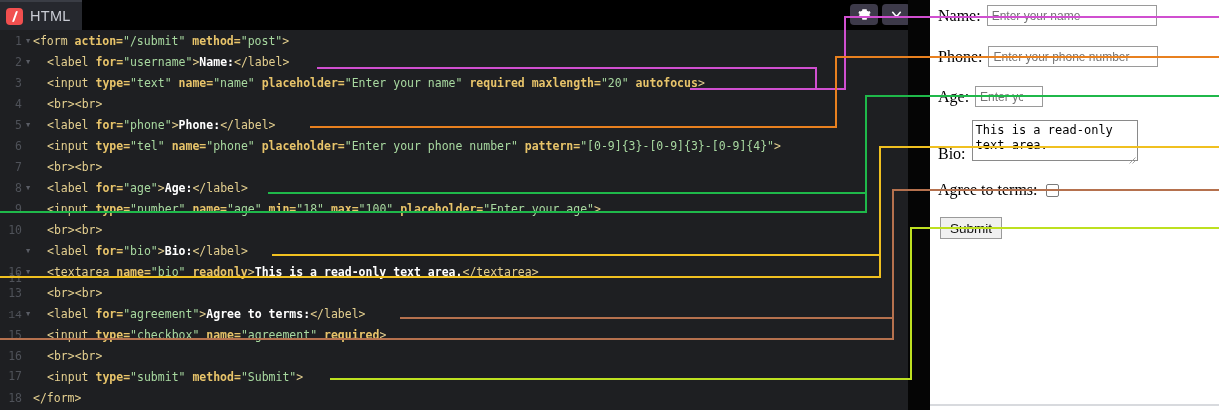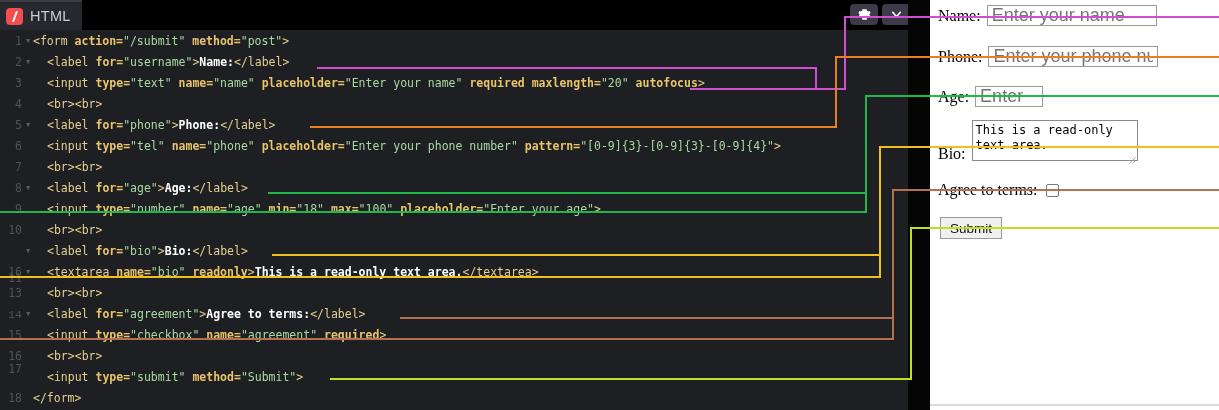--- a/index.html
+++ b/index.html
@@ -116,21 +116,21 @@
   }
   .pv-row {
     position: absolute; display: flex; align-items: center;
   }
   .pv-label {
     font-family: "Liberation Serif", serif;
     font-size: 16px; color: #000000; white-space: nowrap;
   }
   .pv-input {
     font-family: "Liberation Sans", sans-serif;
-    font-size: 18px;
+    font-size: 12px;
     color: #6e6e6e;
     border: 1px solid #9a9a9a;
     background: #ffffff;
     padding: 2px 4px;
     height: 21px;
     line-height: 16px;
     outline: none;
   }
   .pv-textarea {
     font-family: "DejaVu Sans Mono", "Liberation Mono", monospace;
@@ -225,21 +225,21 @@
         <div class="code-line" style="top: 232px; left: 47px;"><span class="tg">&lt;textarea</span><span class="at"> name=</span><span class="st">"bio"</span><span class="at"> readonly</span><span class="tg">&gt;</span><span class="tx">This is a read-only text area.</span><span class="tg">&lt;/textarea</span><span class="tg">&gt;</span></div>
         <div class="ln" style="top: 253px;">13</div>
         <div class="code-line" style="top: 253px; left: 47px;"><span class="tg">&lt;br</span><span class="tg">&gt;</span><span class="tg">&lt;br</span><span class="tg">&gt;</span></div>
         <div class="ln" style="top: 274px; font-family: Liberation Mono, monospace;">14</div>
         <div class="fold" style="top: 274px;">▼</div>
         <div class="code-line" style="top: 274px; left: 47px;"><span class="tg">&lt;label</span><span class="at"> for=</span><span class="st">"agreement"</span><span class="tg">&gt;</span><span class="tx">Agree to terms:</span><span class="tg">&lt;/label</span><span class="tg">&gt;</span></div>
         <div class="ln" style="top: 295px;">15</div>
         <div class="code-line" style="top: 295px; left: 47px;"><span class="tg">&lt;input</span><span class="at"> type=</span><span class="st">"checkbox"</span><span class="at"> name=</span><span class="st">"agreement"</span><span class="at"> required</span><span class="tg">&gt;</span></div>
         <div class="ln" style="top: 316px;">16</div>
         <div class="code-line" style="top: 316px; left: 47px;"><span class="tg">&lt;br</span><span class="tg">&gt;</span><span class="tg">&lt;br</span><span class="tg">&gt;</span></div>
-        <div class="ln" style="top: 329px;">17</div>
+        <div class="ln" style="top: 336px;">17</div>
         <div class="code-line" style="top: 337px; left: 47px;"><span class="tg">&lt;input</span><span class="at"> type=</span><span class="st">"submit"</span><span class="at"> method=</span><span class="st">"Submit"</span><span class="tg">&gt;</span></div>
         <div class="ln" style="top: 358px;">18</div>
         <div class="code-line" style="top: 358px; left: 33px;"><span class="tg">&lt;/form</span><span class="tg">&gt;</span></div>
       </div>
 
     <div id="vscroll-track">
       
     </div>
   </div>
 

